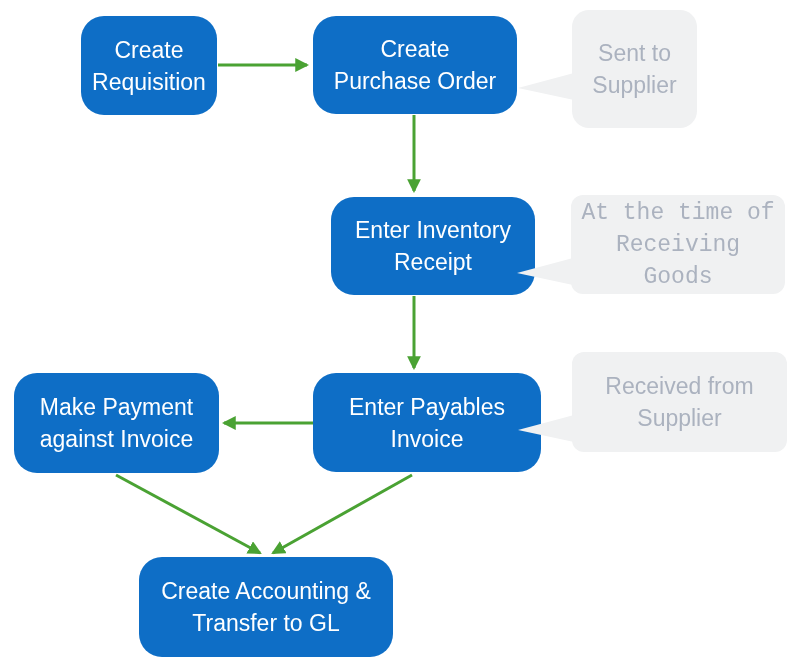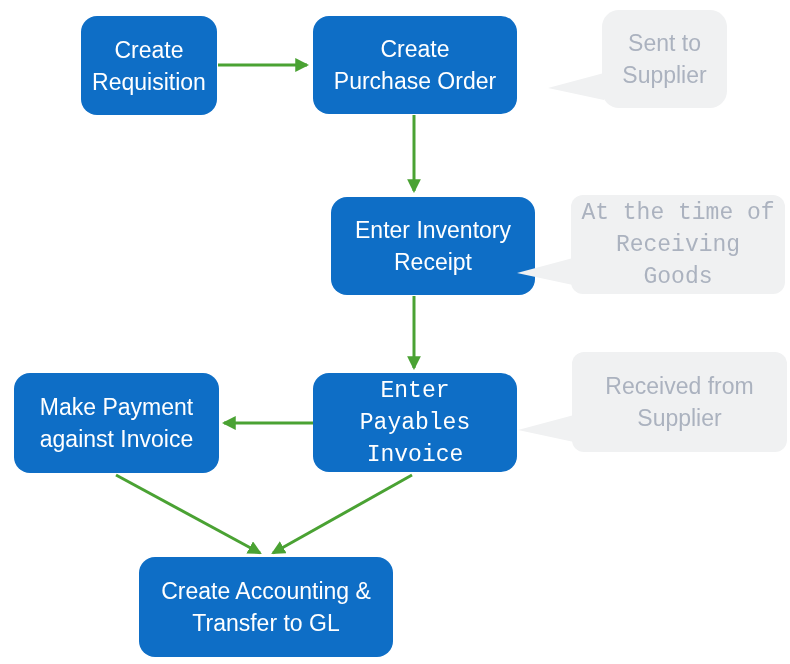--- a/index.html
+++ b/index.html
@@ -19,21 +19,21 @@
     position: absolute;
     left: 0;
     top: 0;
     width: 790px;
     height: 664px;
     pointer-events: none;
   }
   .node {
     position: absolute;
     background: #0E6EC6;
-    border-radius: 16px;
+    border-radius: 23px;
     display: flex;
     align-items: center;
     justify-content: center;
     text-align: center;
     color: #FFFFFF;
     font-size: 23px;
     line-height: 32px;
     white-space: pre-line;
     box-sizing: border-box;
     padding: 4px 6px;
@@ -59,25 +59,25 @@
     top: 63px;
     width: 56px;
     height: 27px;
     background: #F0F1F2;
     clip-path: polygon(100% 0%, 100% 100%, 0% 56%);
   }
   
   .n1 { left: 81px;  top: 16px;  width: 136px; height: 99px; }
   .n2 { left: 313px; top: 16px;  width: 204px; height: 98px; }
   .n3 { left: 331px; top: 197px; width: 204px; height: 98px; }
-  .n4 { left: 313px; top: 373px; width: 204px; height: 99px; font-family: Liberation Mono, monospace; }
+  .n4 { left: 313px; top: 373px; width: 228px; height: 99px; }
   .n5 { left: 14px;  top: 373px; width: 205px; height: 100px; }
   .n6 { left: 139px; top: 557px; width: 254px; height: 100px; }
   
-  .c1 { left: 602px; top: 10px;  width: 125px; height: 98px; border-radius: 17px; }
+  .c1 { left: 572px; top: 10px;  width: 125px; height: 118px; border-radius: 17px; }
   .c2 { left: 571px; top: 195px; width: 214px; height: 99px; font-family: Liberation Mono, monospace; }
   .c3 { left: 572px; top: 352px; width: 215px; height: 100px; }
 </style>
 </head>
 <body>
 
 <div class="stage">
 
   <svg class="arrow-layer" width="790" height="664" viewBox="0 0 790 664" xmlns="http://www.w3.org/2000/svg">
     <defs>

